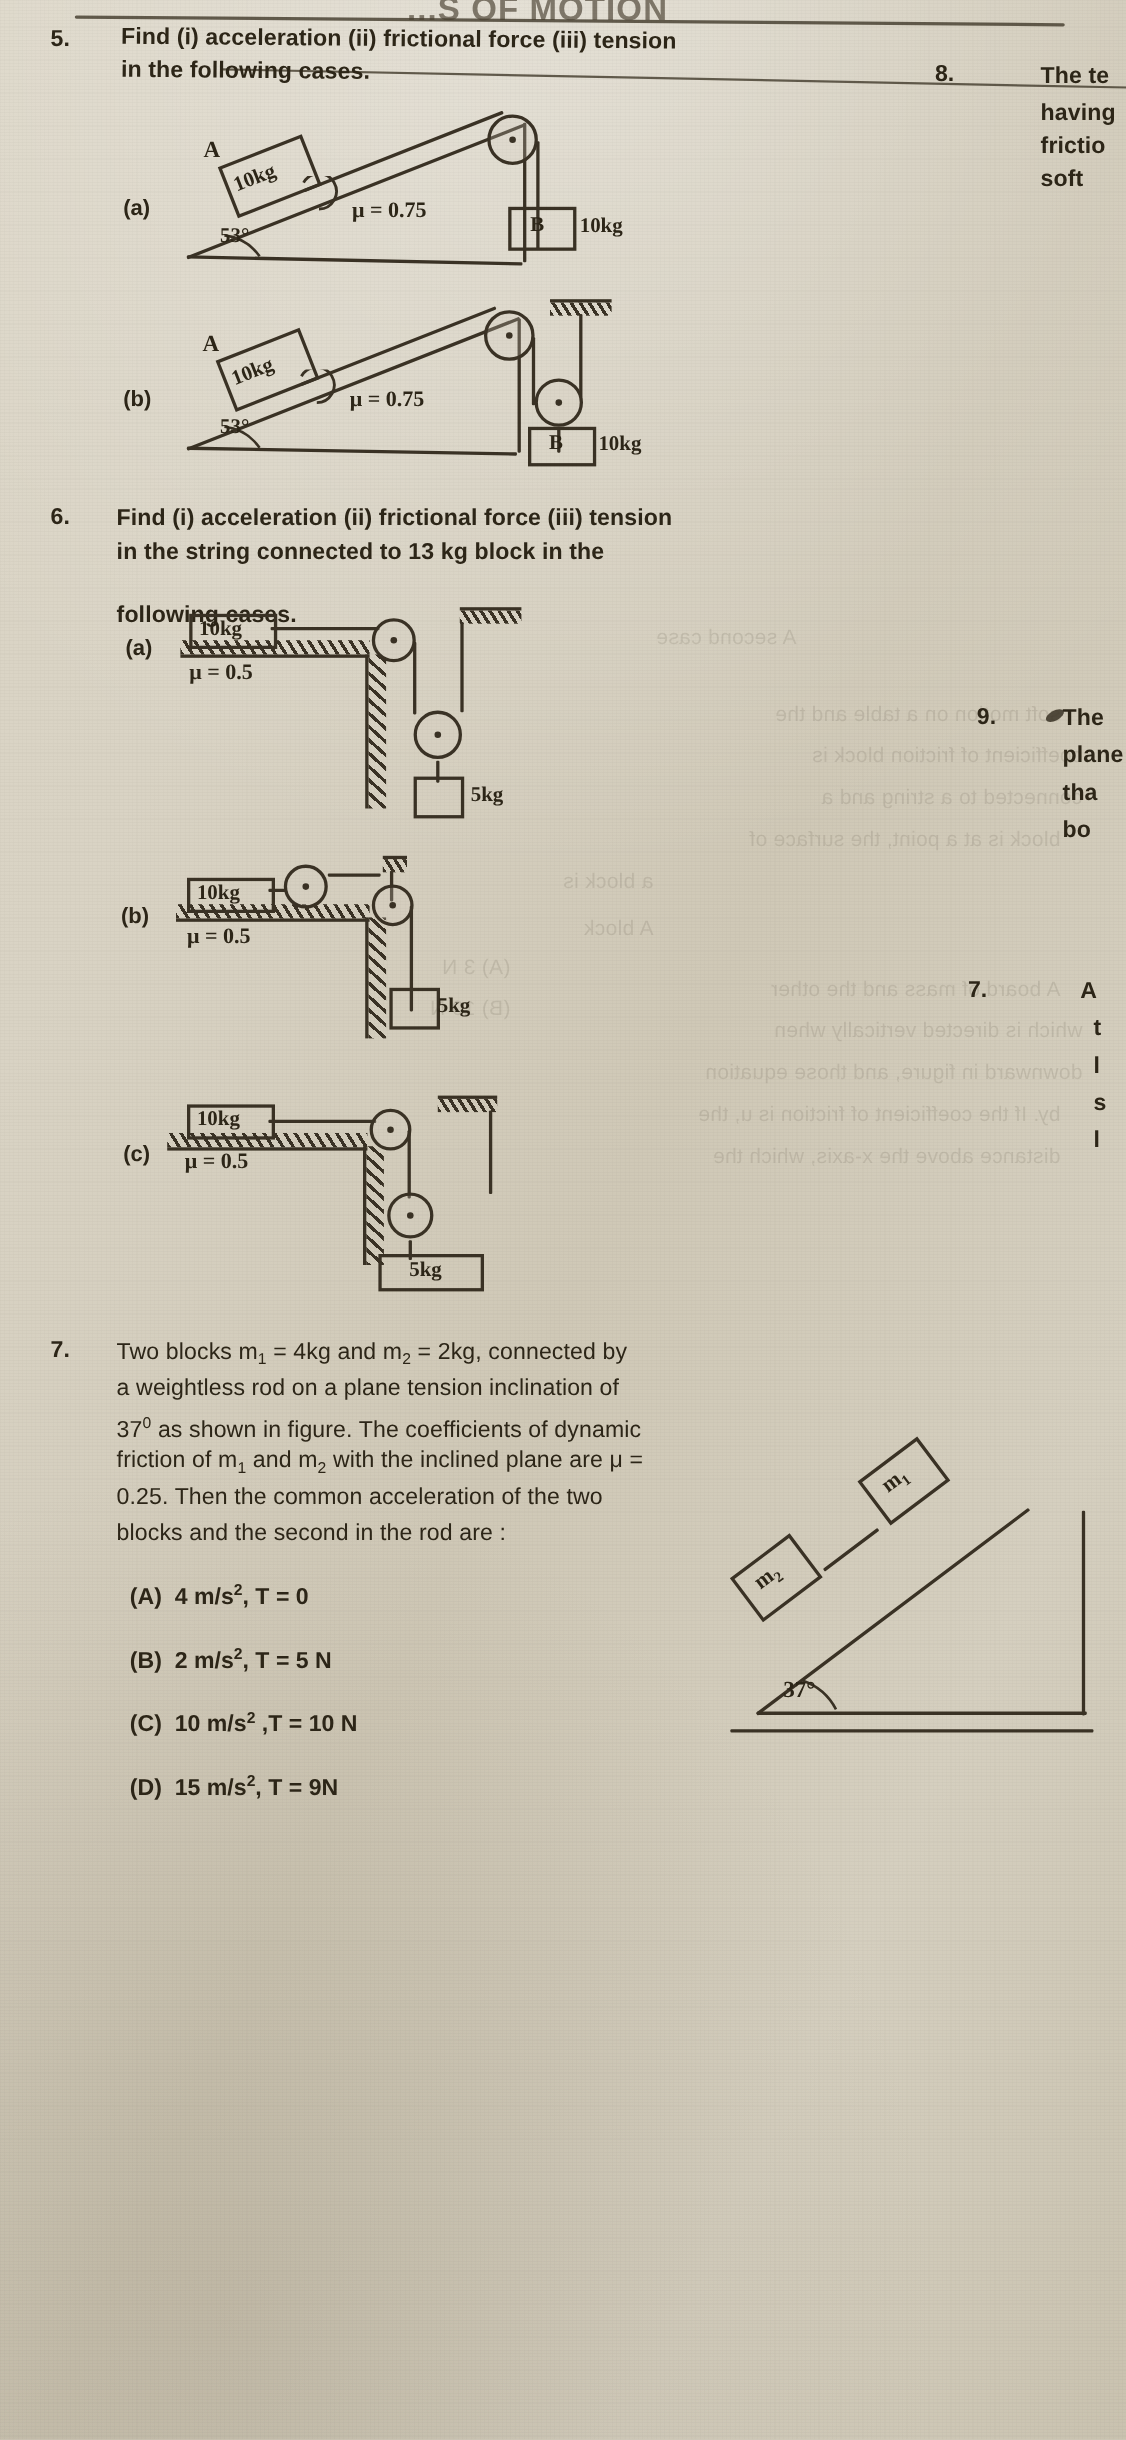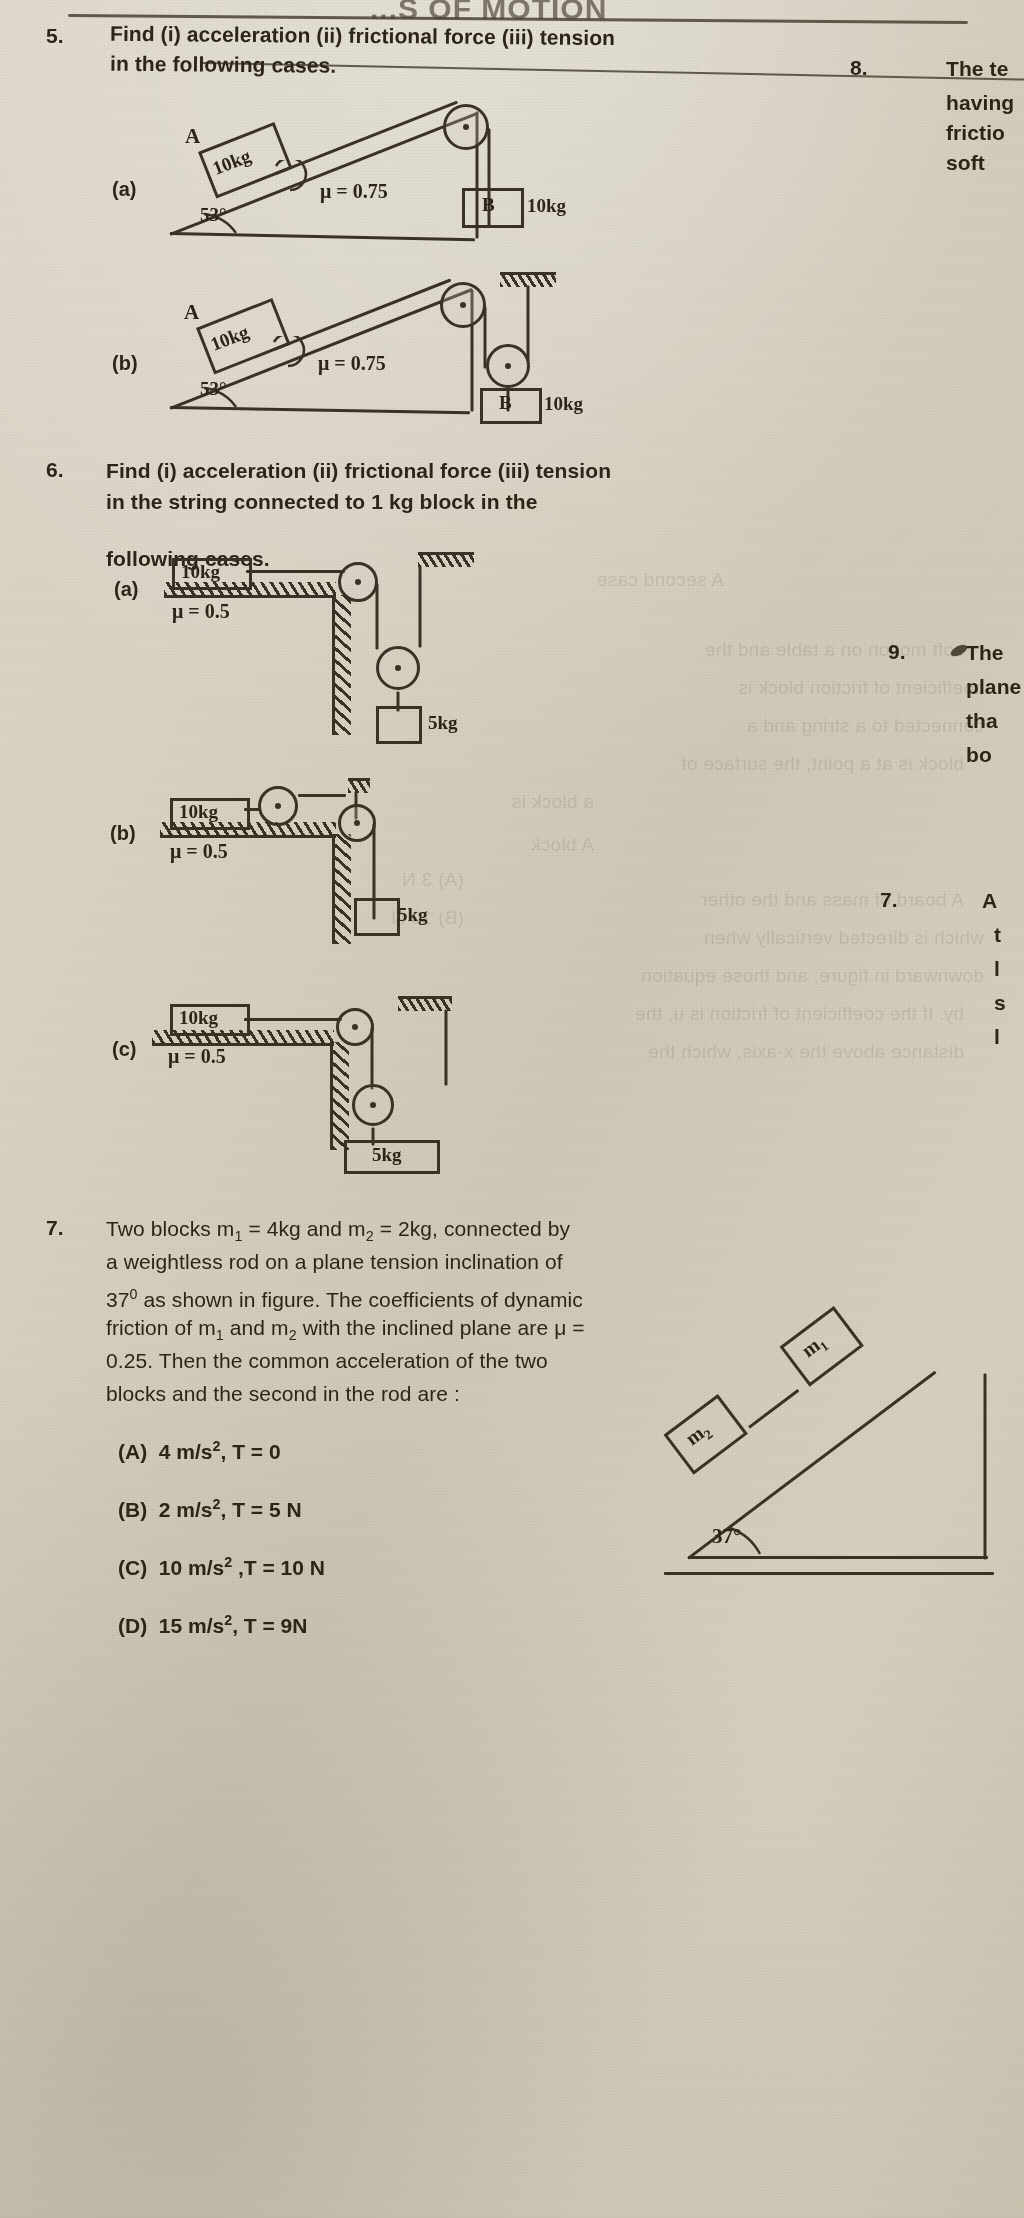--- a/index.html
+++ b/index.html
@@ -199,21 +199,21 @@
 
   <div class="box" style="left:480px;top:388px;width:56px;height:30px;"></div>
   <div class="tag serif" style="left:499px;top:392px;">B</div>
   <div class="tag serif" style="left:544px;top:393px;">10kg</div>
 
   <div class="tag serif" style="left:318px;top:352px;font-size:20px;">μ = 0.75</div>
 </div>
 
 <div class="q-num" style="left:46px;top:458px;">6.</div>
 <div class="q-body" style="left:106px;top:456px;width:720px;">Find (i) acceleration (ii) frictional force (iii) tension</div>
-<div class="q-body" style="left:106px;top:487px;width:720px;">in the string connected to 1 kg block in the</div>
+<div class="q-body" style="left:106px;top:487px;width:720px;">in the string connected to 13 kg block in the</div>
 <div class="q-body" style="left:106px;top:544px;width:720px;">following cases.</div>
 
 <div class="lbl" style="left:114px;top:578px;">(a)</div>
 
 <div class="fig" style="left:0;top:0;">
 
   <div class="hatch" style="left:164px;top:582px;width:172px;height:13px;"></div>
 
   <div class="box" style="left:172px;top:558px;width:74px;height:26px;"></div>
   <div class="tag serif" style="left:181px;top:561px;">10kg</div>

